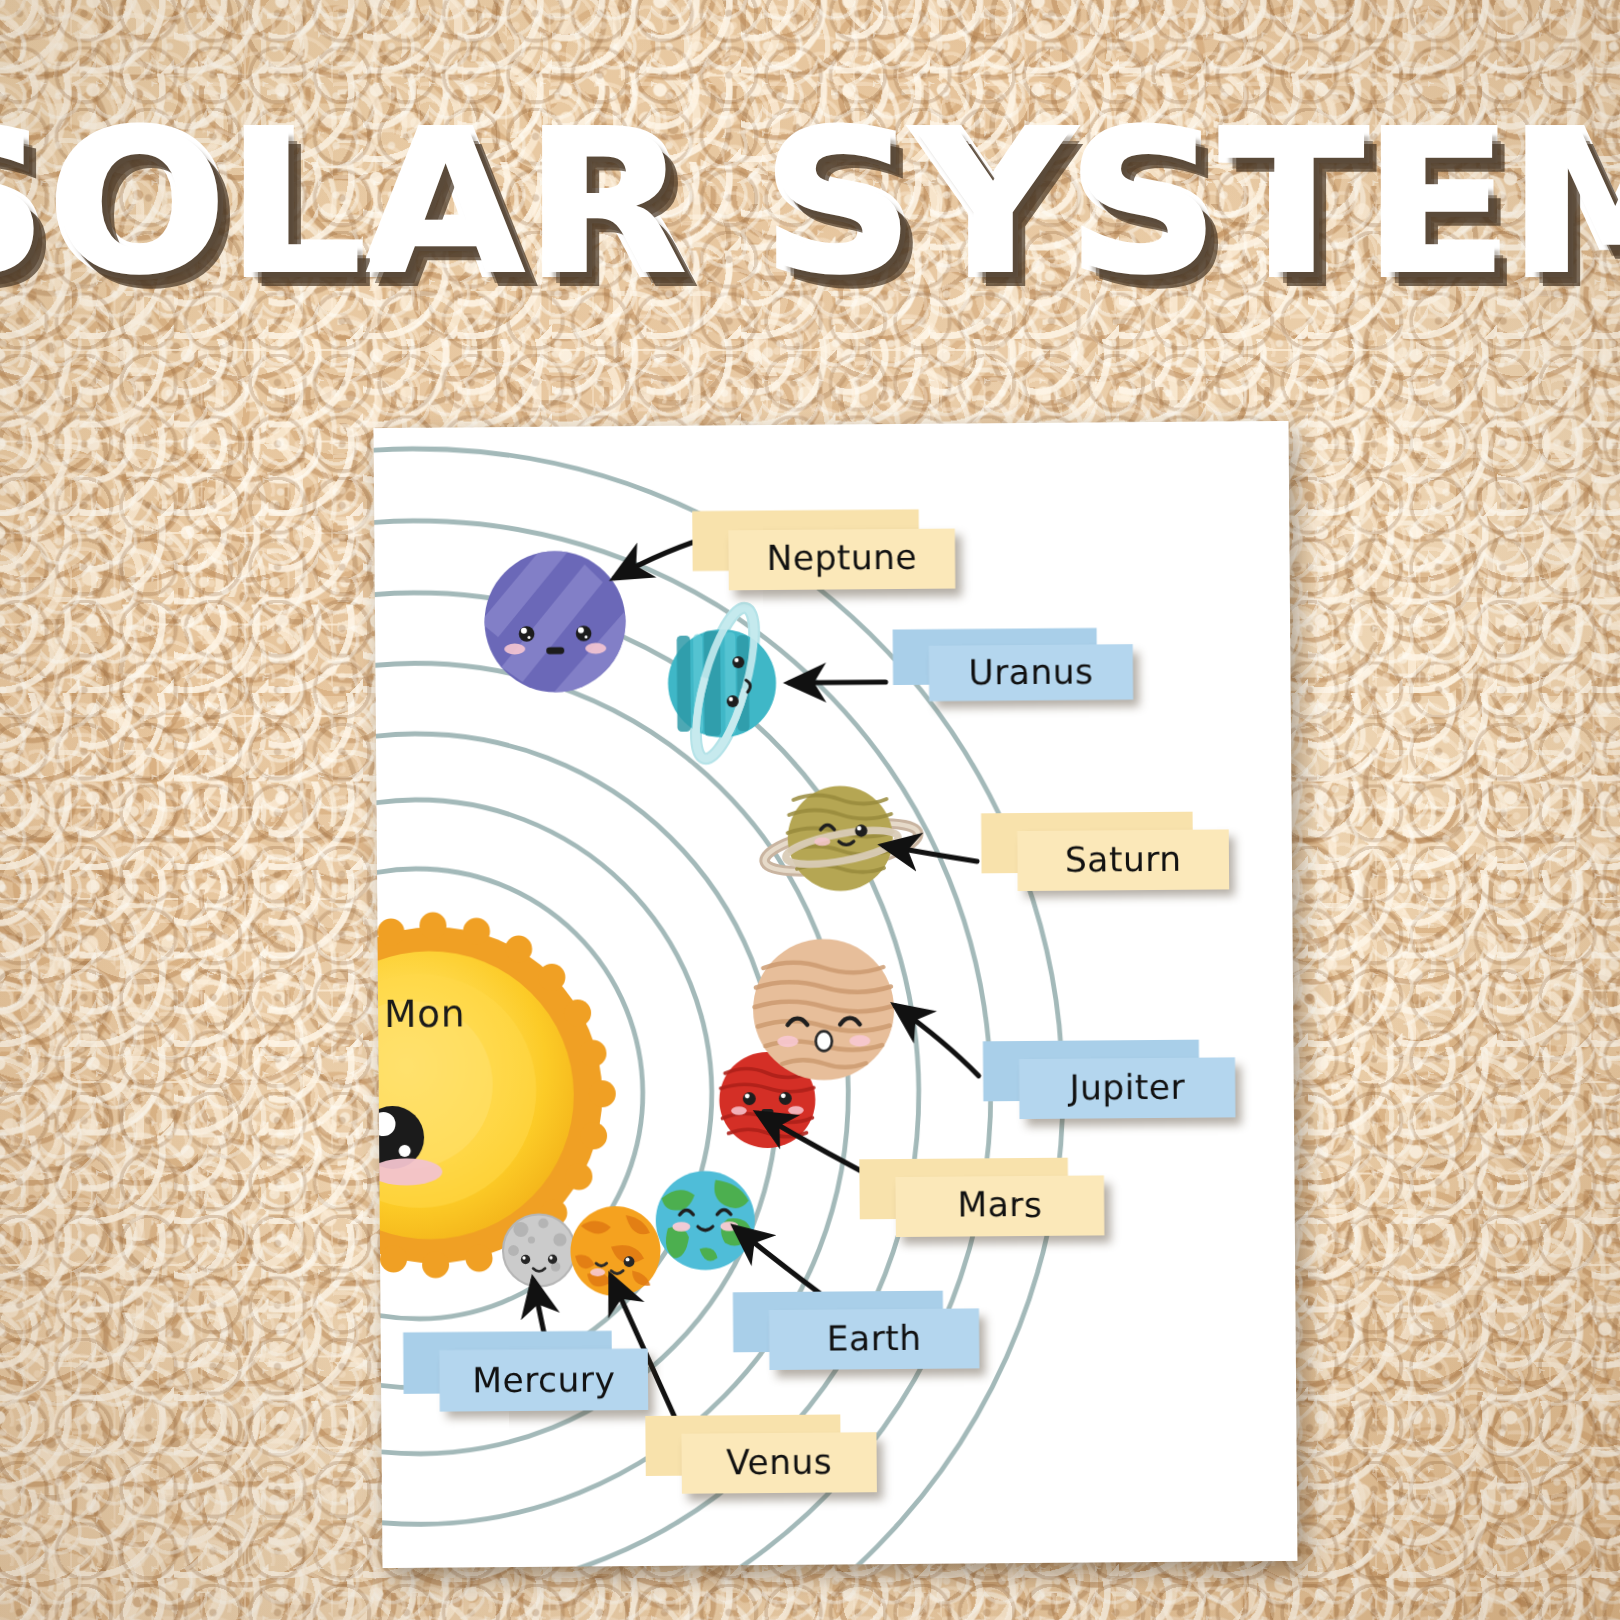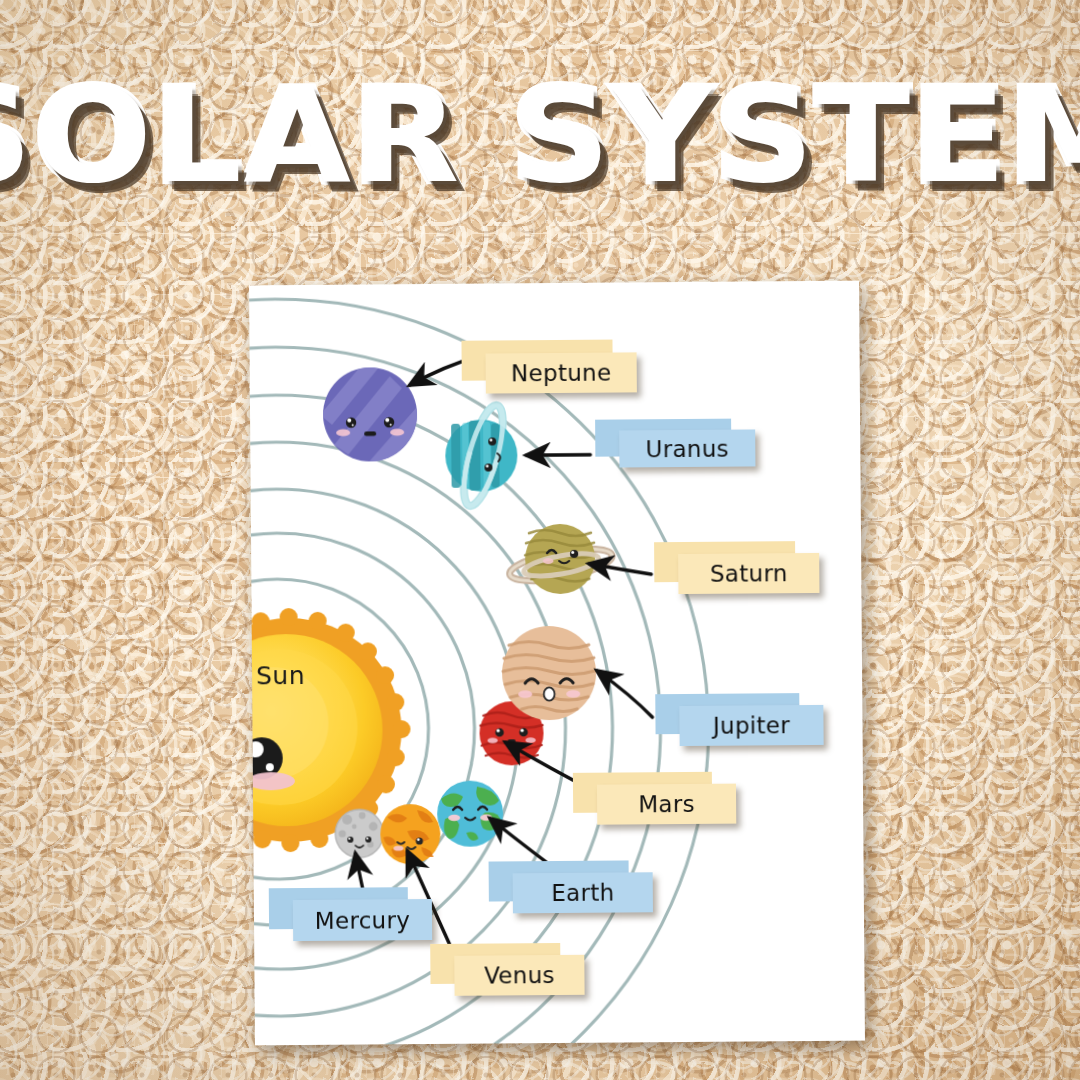--- a/index.html
+++ b/index.html
@@ -195,21 +195,21 @@
 
       <ellipse cx="32" cy="146" rx="5.5" ry="7" fill="#222"></ellipse>
       <g>
         <circle cx="87" cy="143" r="21" fill="#1b1b1b"></circle>
         <circle cx="81" cy="134" r="8" fill="#ffffff"></circle>
         <circle cx="95" cy="152" r="4" fill="#ffffff"></circle>
       </g>
       <ellipse cx="96" cy="166" rx="24" ry="9" fill="#F2C3CE" opacity=".95"></ellipse>
     </svg>
   </div>
-  <div id="sun-label">Sun</div>
+  <div id="sun-label">Mon</div>
 
   <div class="planet" style="left:79px;top:522px;z-index:9;">
     <svg width="54" height="54" viewBox="0 0 54 54">
       <circle cx="27" cy="27" r="24" fill="#CBCBCB"></circle>
       <circle cx="27" cy="27" r="24" fill="none" stroke="#B5B5B5" stroke-width="1.4"></circle>
       <g fill="#B4B4B4">
         <circle cx="15" cy="13" r="5"></circle>
             <circle cx="30" cy="9" r="3.4"></circle>
         <circle cx="41" cy="20" r="4.4"></circle>
             <circle cx="10" cy="27" r="3.6"></circle>

